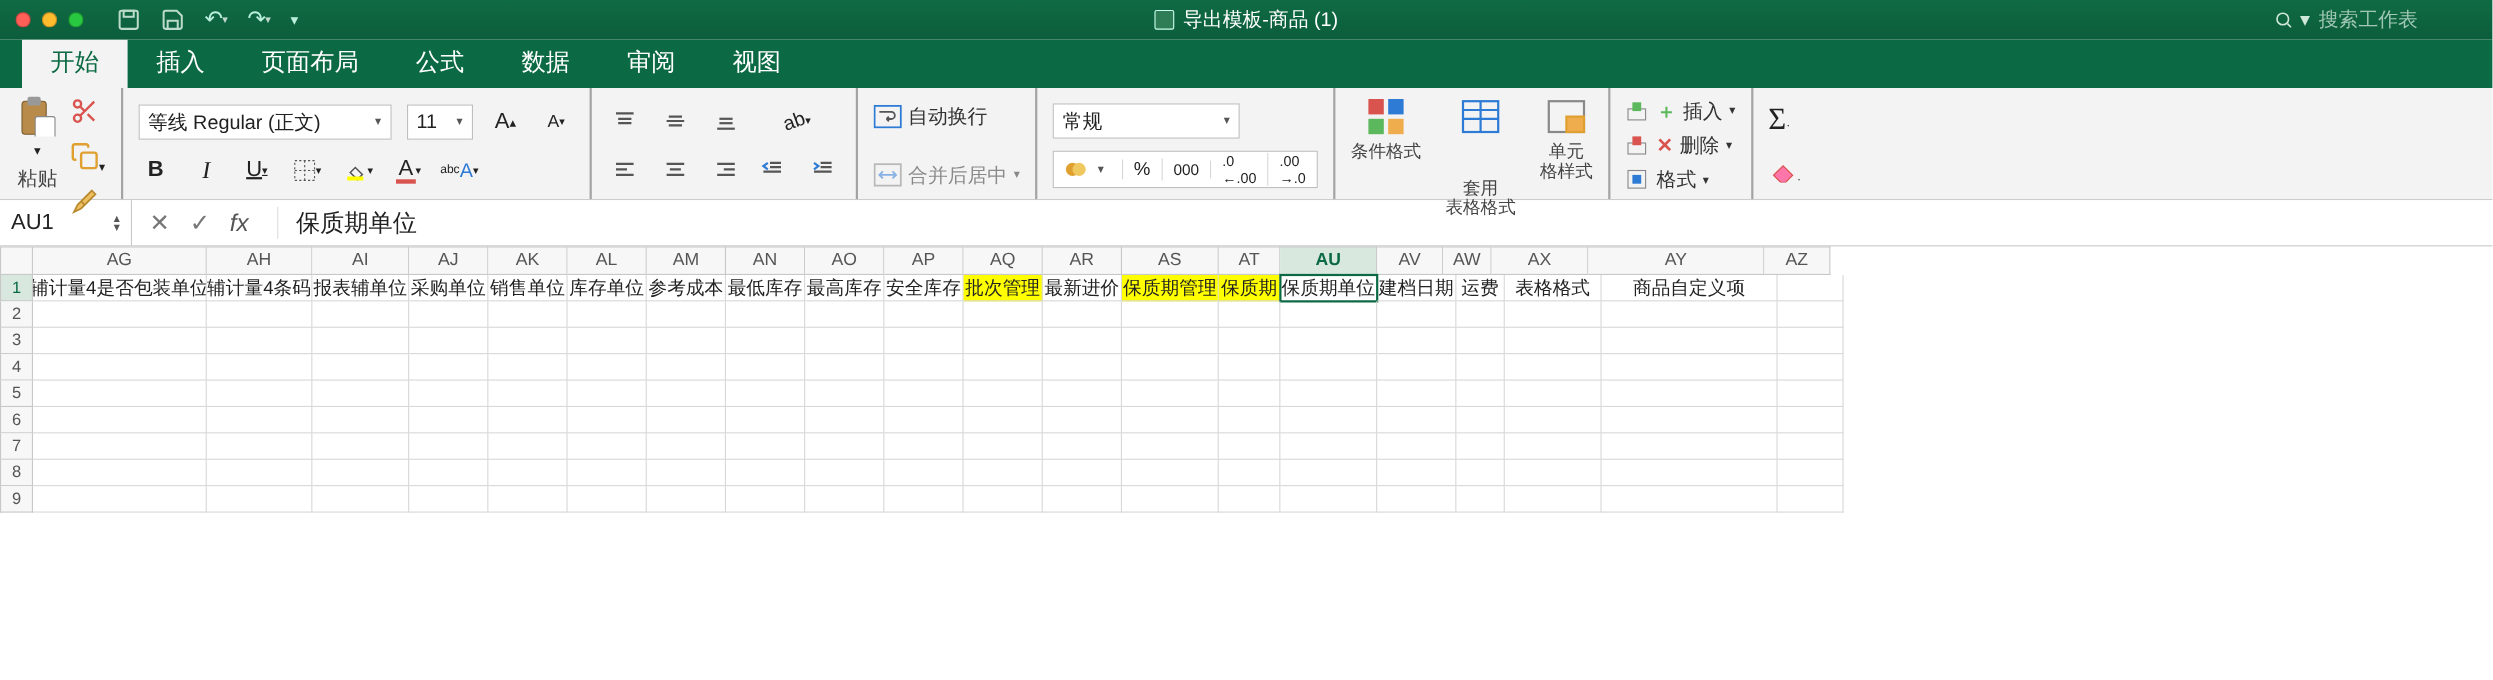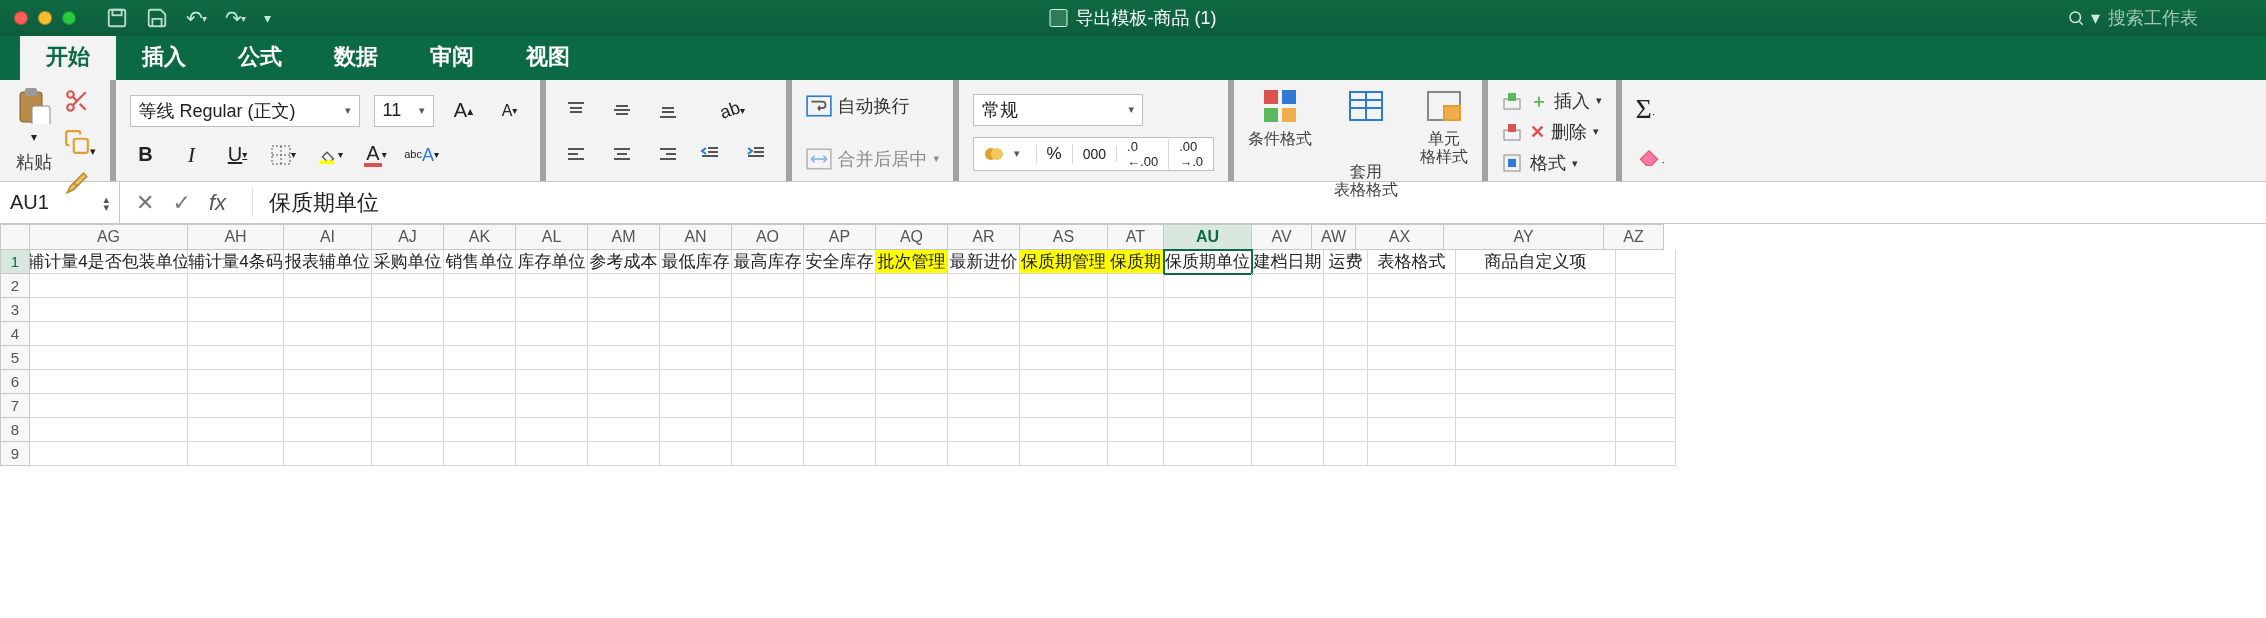--- a/index.html
+++ b/index.html
@@ -17,26 +17,26 @@
   .tiny-caret { font-size:10px; opacity:.75; margin-left:-6px; }
   .titlebar-center { position:absolute; left:50%; transform:translateX(-50%); display:flex; align-items:center; gap:8px; font-size:18px; }
   .file-icon { width:18px; height:18px; background:#2e7d56; border:1px solid #cfe; border-radius:2px; position:relative; display:inline-block;}
   .tl-right { margin-left:auto; padding-right:18px; display:flex; align-items:center; gap:6px; color:#cfe8da; font-size:18px;}
   .tl-right input { background:transparent; border:none; color:#cfe8da; font-size:18px; width:140px; outline:none;}
   .tl-right input::placeholder{color:#a0c7b4;}
   .search-icon{width:18px;height:18px;}
 
   
   .tabstrip { height:44px; background:#0b6a43; display:flex; align-items:flex-end; padding-left:20px; gap:0; }
-  .tab { padding:8px 26px 8px; color:#fff; font-size:22px; font-weight:700; cursor:pointer; }
+  .tab { padding:8px 26px 8px; color:#fff; font-size:22px; font-weight:400; cursor:pointer; }
   .tab.active { background:#f3f3f3; color:#0b6a43; border-radius:2px 2px 0 0; }
 
   
   .ribbon { height:102px; background:#f3f3f3; border-bottom:1px solid #c8c8c8; display:flex; align-items:stretch; }
-  .group { border-right:6px solid #a3a3a3; padding:6px 14px 0; display:flex; gap:10px; align-items:flex-start; }
+  .group { border-right:2px solid #a3a3a3; padding:6px 14px 0; display:flex; gap:10px; align-items:flex-start; }
   .vstack { display:flex; flex-direction:column; gap:6px; align-items:center; justify-content:center; }
   .big { height:92px; justify-content:space-between; padding-bottom:4px;}
   .big .lbl { font-size:18px; color:#444; }
   .ico { display:inline-flex; align-items:center; justify-content:center; }
   .dd { border:1px solid #bfbfbf; background:#fff; height:32px; display:flex; align-items:center; padding:0 8px; font-size:18px; gap:6px; }
   .dd .caret { font-size:11px; color:#555;}
   .mini { width:32px; height:30px; border:1px solid transparent; display:flex; align-items:center; justify-content:center; border-radius:2px;}
   .rowgap{display:flex;gap:14px;align-items:center;}
   .col2 { display:flex; flex-direction:column; justify-content:space-around; height:90px; padding-top:2px;}
   .pill { border:1px solid #bfbfbf; background:#fff; height:34px; display:flex; align-items:center; }
@@ -116,20 +116,21 @@
         <line x1="21" y1="21" x2="16.65" y2="16.65"></line>
       </svg>
     <span style="margin-right:2px;">▾</span>
     <input placeholder="搜索工作表" style="">
   </div>
 </div>
 
 <div class="tabstrip" id="tabstrip">
     <div class="tab active">开始</div>
     <div class="tab">插入</div>
+    <div class="tab">页面布局</div>
     <div class="tab">公式</div>
     <div class="tab">数据</div>
     <div class="tab">审阅</div>
     <div class="tab">视图</div>
   </div>
 
 <div class="ribbon">
 
   <div class="group">
     <div class="vstack big">

